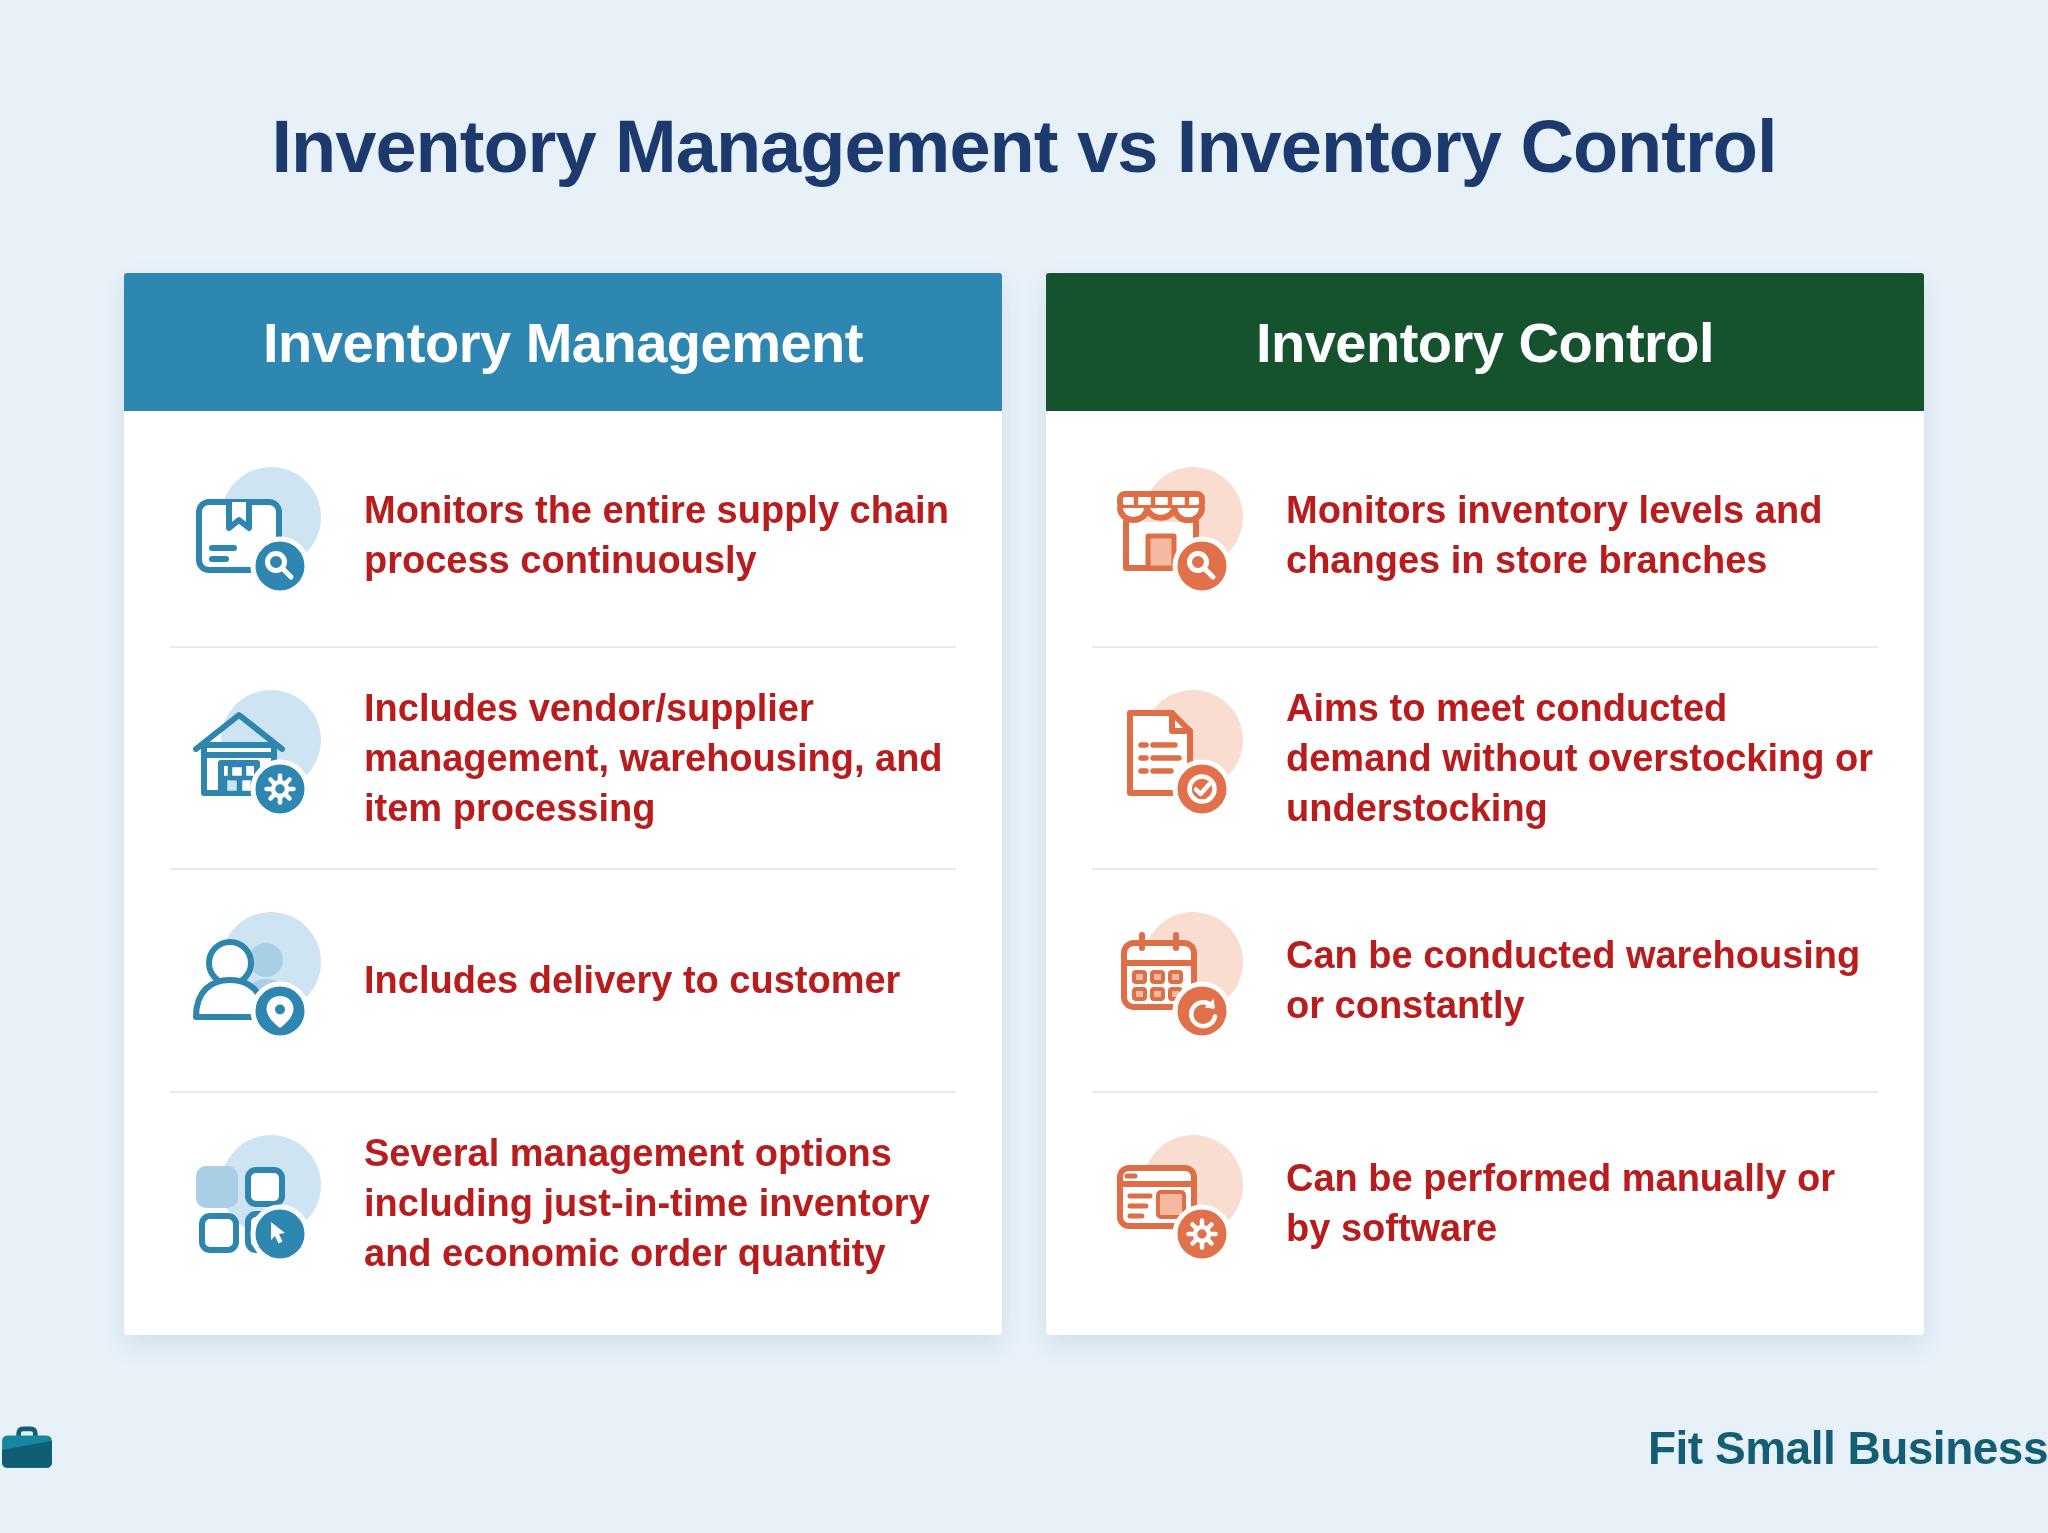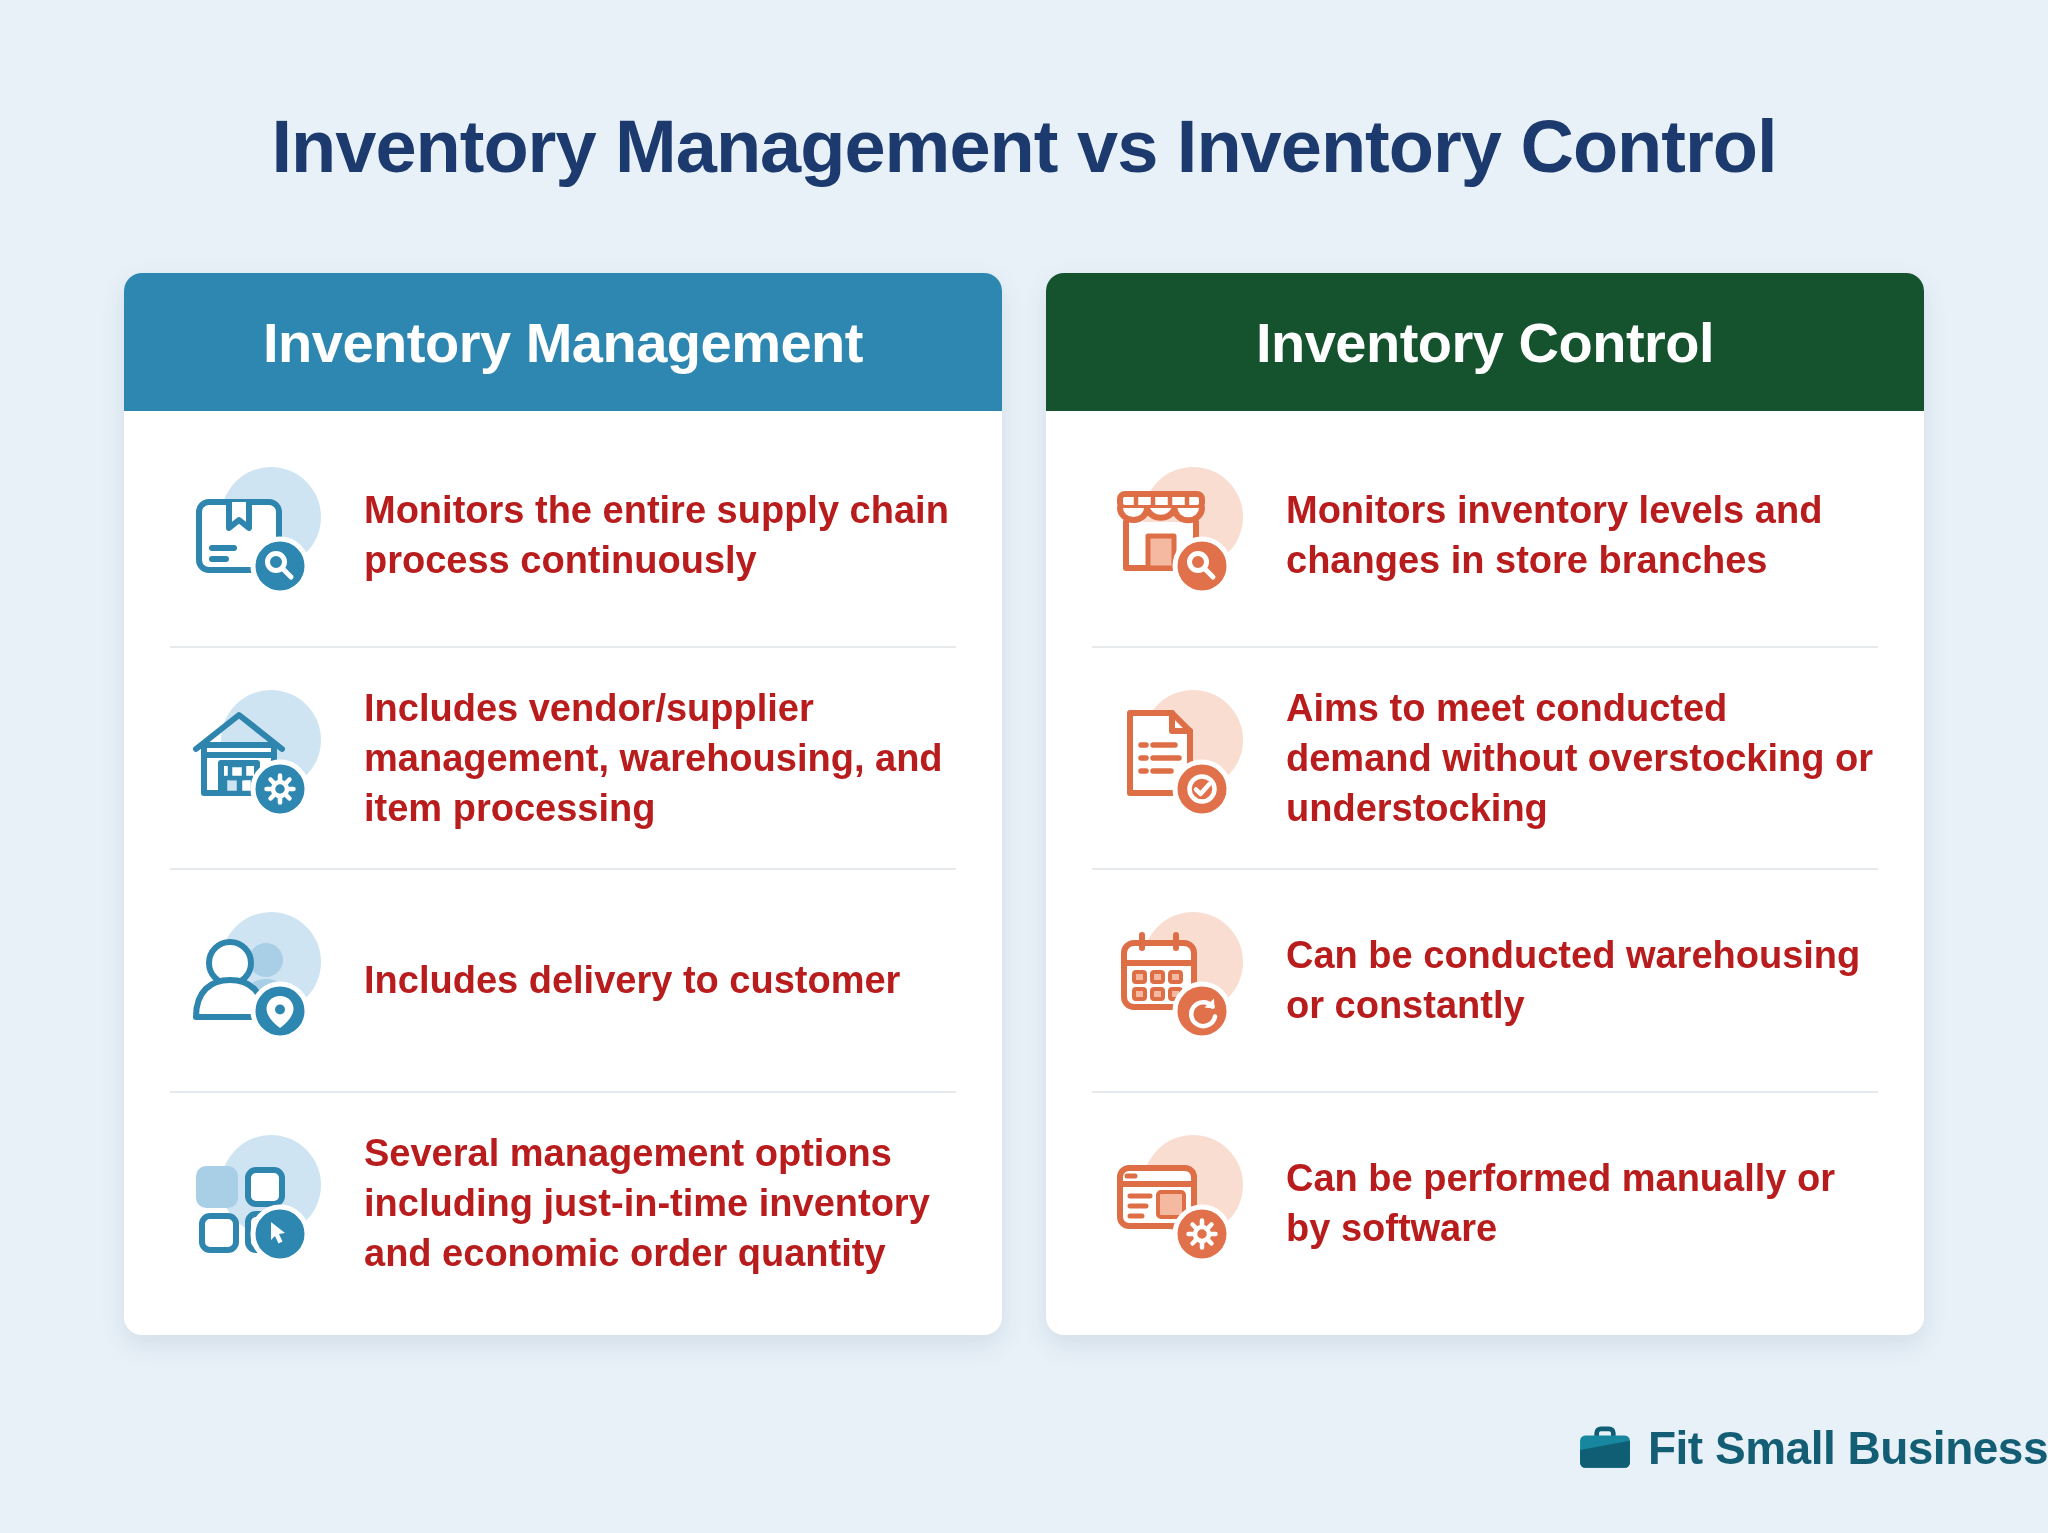--- a/index.html
+++ b/index.html
@@ -21,21 +21,21 @@
   .cards {
     display: flex;
     justify-content: center;
     gap: 44px;
     margin-top: 84px;
     padding: 0 124px;
   }
   .card {
     flex: 1;
     height: 1062px;
-    border-radius: 18px;
+    border-radius: 3px;
     background: #ffffff;
     box-shadow: 0 10px 26px rgba(30, 60, 90, 0.10);
     display: flex;
     flex-direction: column;
     overflow: hidden;
   }
   .card-header {
     height: 138px;
     flex: 0 0 138px;
     display: flex;
@@ -72,21 +72,21 @@
     font-weight: 600;
     color: #b91c1c;
     line-height: 1.32;
     max-width: 600px;
   }
   .icon { width: 150px; height: 150px; flex: 0 0 150px; }
   .icon svg { width: 150px; height: 150px; display: block; }
   .footer {
     display: flex;
     align-items: center;
-    justify-content: flex-end;
+    justify-content: space-between;
     gap: 16px;
     margin-top: 86px;
   }
   .brand-icon { width: 54px; height: 46px; }
   .brand-icon svg { width: 54px; height: 46px; display: block; }
   .brand-name {
     font-size: 46px;
     font-weight: 800;
     color: #135e74;
     letter-spacing: -0.5px;

